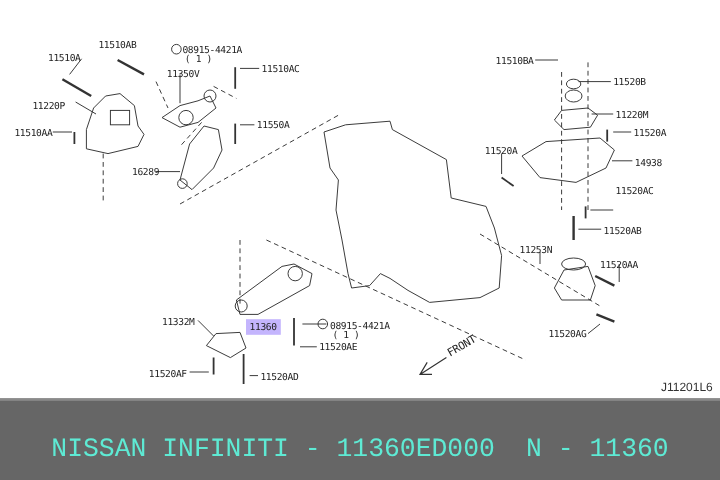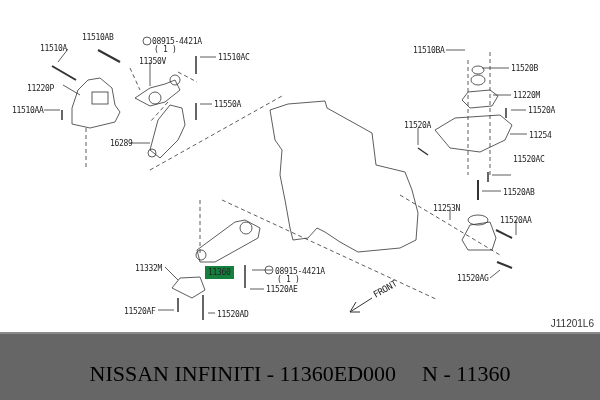--- a/index.html
+++ b/index.html
@@ -1,23 +1,23 @@
 <!DOCTYPE html>
 <html><head>
 <meta charset="utf-8">
 <style>
   html, body { margin:0; padding:0; background:#ffffff; }
   body { width:600px; height:400px; position:relative; overflow:hidden; font-family:"Liberation Sans", sans-serif; }
   #diagram { position:absolute; left:0; top:0; width:600px; height:332px; background:#fff; }
   #diagram svg { position:absolute; left:0; top:0; }
   .lbl { position:absolute; font-family:"DejaVu Sans Mono", monospace; font-size:8px; color:#222; white-space:nowrap; line-height:9px; letter-spacing:-0.3px; }
-  .highlight { background:#15803d; padding:2px 3px; }
+  .highlight { background:#c4b5fd; padding:2px 3px; }
   .code { position:absolute; right:6px; top:318px; font-family:Liberation Sans, sans-serif; font-size:10px; color:#333; }
   #footer { position:absolute; left:0; top:332px; width:600px; height:68px; background:#666666; border-top:2px solid #8a8a8a; box-sizing:border-box; display:flex; align-items:center; justify-content:center; }
-  #footer span { color:#000000; font-family:Liberation Serif, serif; font-size:22px; letter-spacing:0px;margin-top:14px; }
+  #footer span { color:#5eead4; font-family:Liberation Mono, monospace; font-size:22px; letter-spacing:0px;margin-top:14px; }
   .gap { display:inline-block; width:26px; }
 </style>
 </head>
 <body>
 
 <div id="diagram">
   <svg width="600" height="332" viewBox="0 0 600 332">
     <g fill="none" stroke="#333" stroke-width="0.8">
 
       <path d="M270 110 L288 104 L325 101 L327 108 L372 133 L376 165 L405 172 L412 190 L418 213 L416 240 L400 248 L358 252 L340 242 L325 232 L317 228 L308 238 L293 240 L290 228 L285 200 L280 175 L282 150 L275 140 Z"></path>
@@ -114,21 +114,21 @@
   <div class="lbl" style="left:218px;top:53px">11510AC</div>
   <div class="lbl" style="left:139px;top:57px">11350V</div>
   <div class="lbl" style="left:27px;top:84px">11220P</div>
   <div class="lbl" style="left:12px;top:106px">11510AA</div>
   <div class="lbl" style="left:214px;top:100px">11550A</div>
   <div class="lbl" style="left:110px;top:139px">16289</div>
   <div class="lbl" style="left:413px;top:46px">11510BA</div>
   <div class="lbl" style="left:511px;top:64px">11520B</div>
   <div class="lbl" style="left:513px;top:91px">11220M</div>
   <div class="lbl" style="left:528px;top:106px">11520A</div>
-  <div class="lbl" style="left:529px;top:131px">11254</div>
+  <div class="lbl" style="left:529px;top:131px">14938</div>
   <div class="lbl" style="left:404px;top:121px">11520A</div>
   <div class="lbl" style="left:513px;top:155px">11520AC</div>
   <div class="lbl" style="left:503px;top:188px">11520AB</div>
   <div class="lbl" style="left:433px;top:204px">11253N</div>
   <div class="lbl" style="left:500px;top:216px">11520AA</div>
   <div class="lbl" style="left:457px;top:274px">11520AG</div>
   <div class="lbl" style="left:135px;top:264px">11332M</div>
   <div class="lbl" style="left:275px;top:267px">08915-4421A</div>
   <div class="lbl" style="left:277px;top:275px">( 1 )</div>
   <div class="lbl" style="left:266px;top:285px">11520AE</div>

